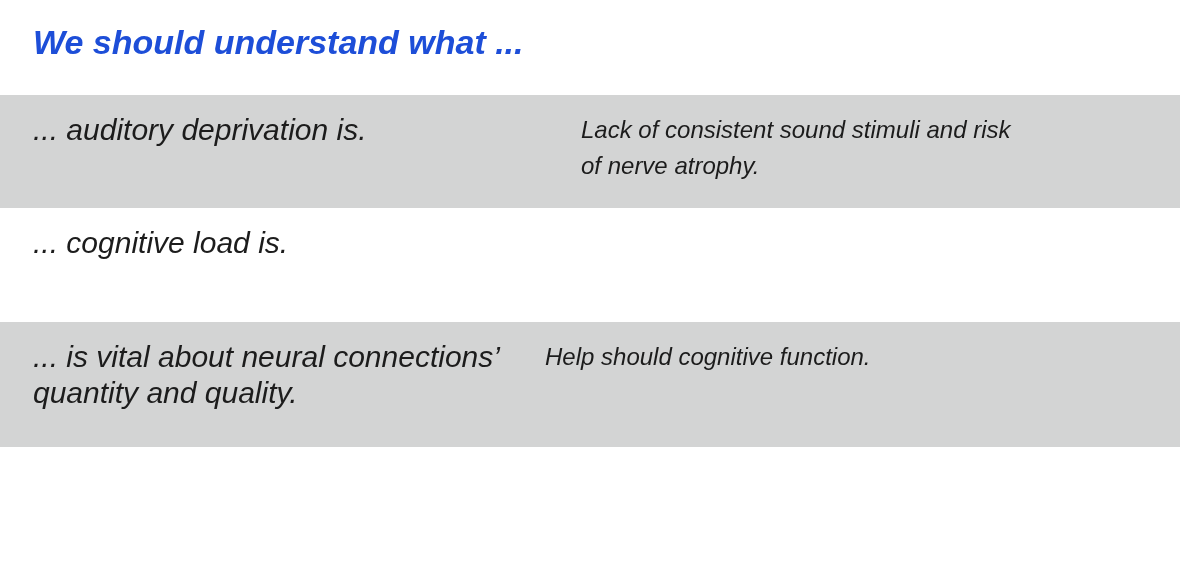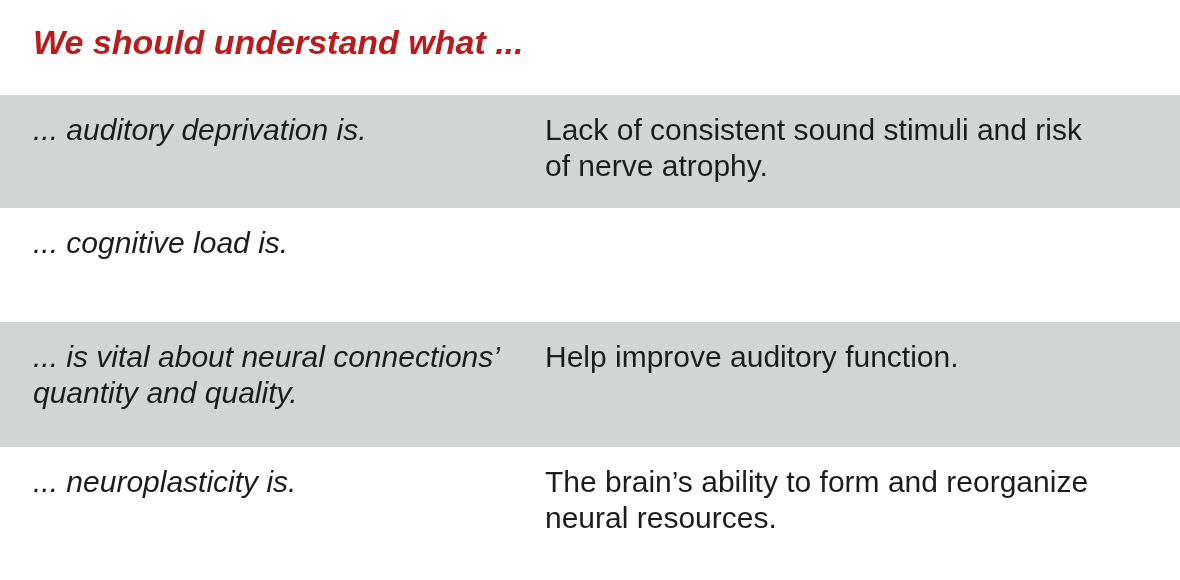--- a/index.html
+++ b/index.html
@@ -17,53 +17,54 @@
   }
   .slide-title {
     position: absolute;
     left: 33px;
     top: 22px;
     margin: 0;
     font-size: 34px;
     line-height: 40px;
     font-weight: bold;
     font-style: italic;
-    color: #b91c1c;
+    color: #1d4ed8;
     white-space: nowrap;
   }
   .def-table {
     position: absolute;
     left: 0;
     top: 95px;
     width: 1180px;
   }
   .def-row {
     display: grid;
     grid-template-columns: 512px 1fr;
     box-sizing: border-box;
     padding: 17px 20px 0 33px;
   }
   .def-row.stripe {
     background: #d3d4d4;
   }
-  .def-row.r1 { min-height: 113px; }
+  .def-row.r1 { min-height: 113px; gap: 36px; }
   .def-row.r2 { min-height: 114px; }
   .def-row.r3 { min-height: 125px; }
   .def-row.r4 { min-height: 133px; }
   .term-cell {
     font-size: 30px;
     line-height: 36px;
     font-style: italic;
     white-space: pre-line;
     padding-right: 20px;
   }
   .definition-cell {
-    font-size: 30px;
+    font-size: 24px;
     line-height: 36px;
     white-space: pre-line;
+    font-style: italic;
   }
 </style>
 </head>
 <body>
 
 <h1 class="slide-title">We should understand what ...</h1>
 
 <div class="def-table">
 
   <div class="def-row stripe r1">
@@ -72,22 +73,17 @@
 of nerve atrophy.</div>
   </div>
 
   <div class="def-row r2">
     <div class="term-cell">... cognitive load is.</div>
   </div>
 
   <div class="def-row stripe r3">
     <div class="term-cell">... is vital about neural connections’
 quantity and quality.</div>
-    <div class="definition-cell">Help improve auditory function.</div>
+    <div class="definition-cell">Help should cognitive function.</div>
   </div>
 
-  <div class="def-row r4">
-    <div class="term-cell">... neuroplasticity is.</div>
-    <div class="definition-cell">The brain’s ability to form and reorganize
-neural resources.</div>
-  </div>
 
 </div>
 
 </body></html>

